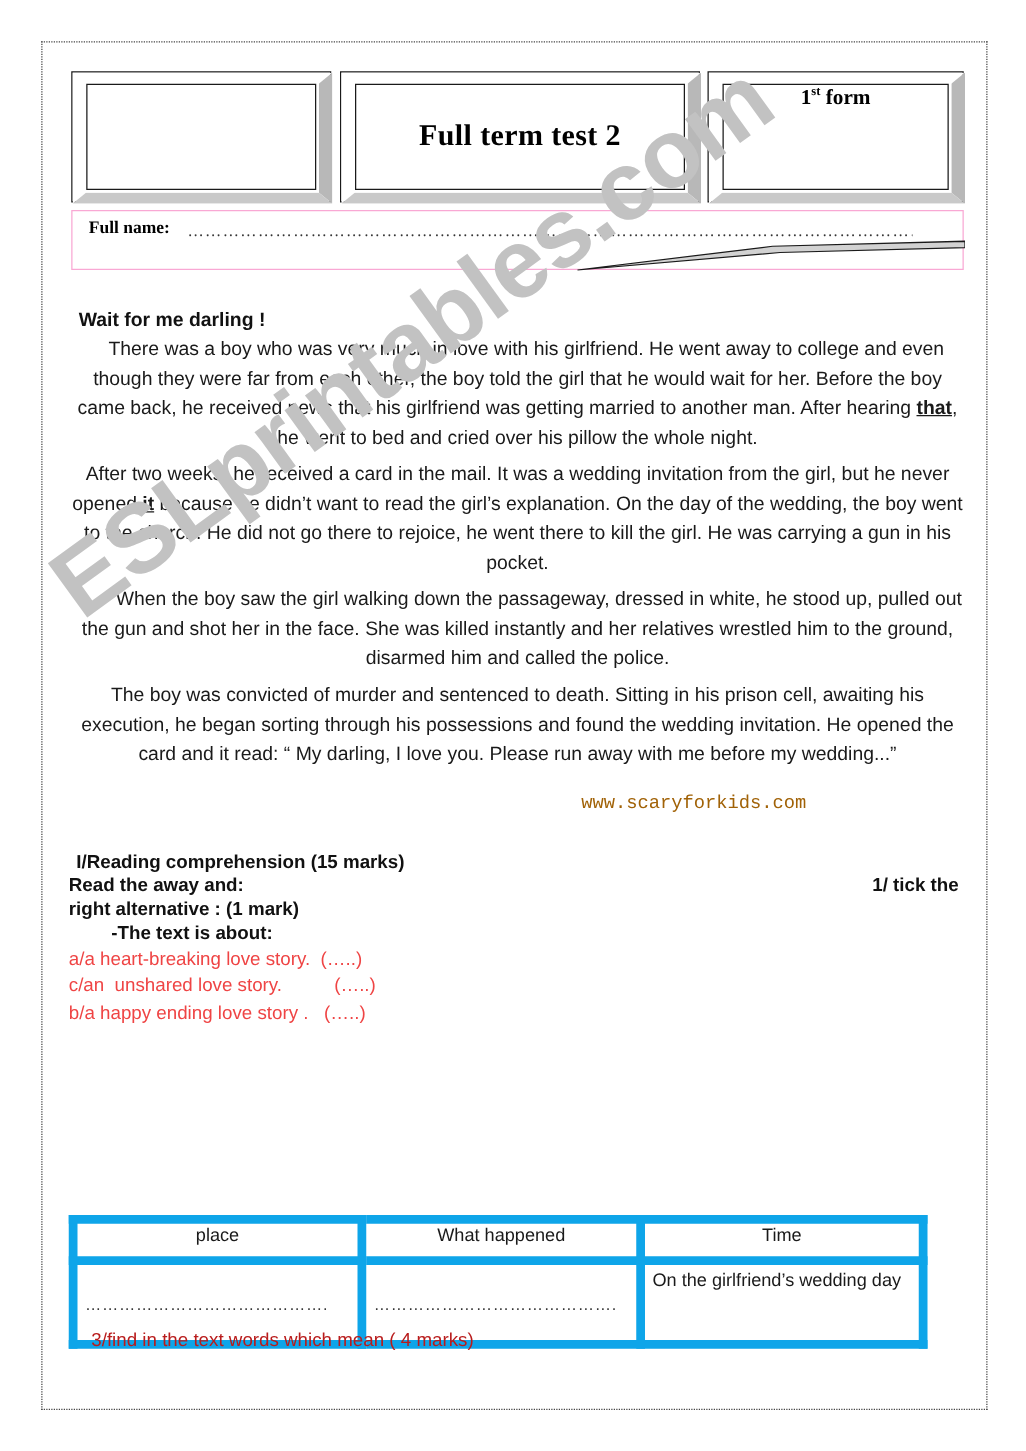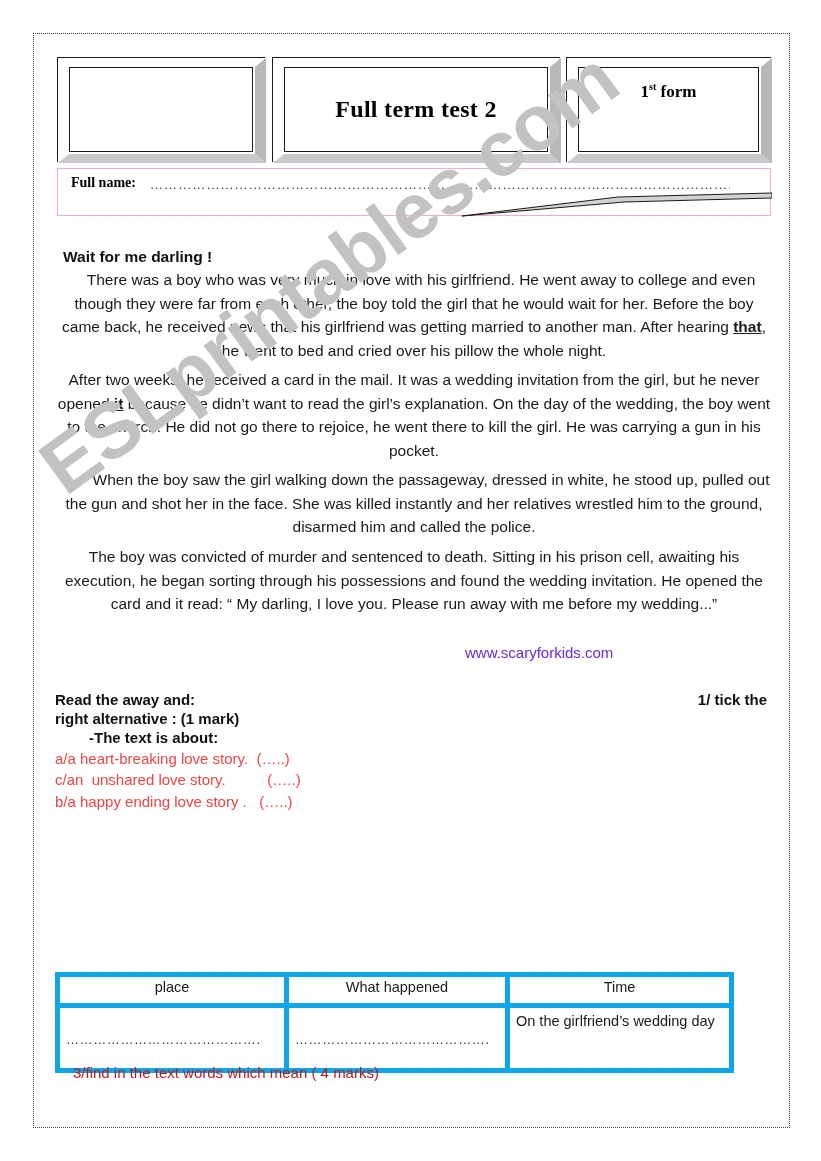--- a/index.html
+++ b/index.html
@@ -154,23 +154,24 @@
     margin: 0 0 6px 0;
     text-align: center;
     color: #1a1a1a;
   }
   .para.indent-sm { text-indent: 14px; }
   .para.indent-lg { text-indent: 34px; }
   .para b { font-weight: bold; text-decoration: underline; }
 
   #source-line {
     font-size: 15px;
-    margin: 28px 0 0 0;
+    margin: 18px 0 0 0;
     padding-left: 410px;
-    color: #6d28d9;
+    color: #a16207;
+    font-family: Liberation Mono, monospace;
   }
 
   
   #questions { margin-top: 30px; }
   .q-bold {
     font-size: 15px;
     font-weight: bold;
     margin: 0 0 2px 0;
     color: #111;
   }
@@ -203,21 +204,21 @@
     position: absolute;
     left: 55px;
     top: 972px;
     width: 623px;
     border-collapse: collapse;
     table-layout: fixed;
     z-index: 2;
     background: transparent;
   }
   #info-table td, #info-table th {
-    border: 5px solid #0ea5e9;
+    border: 7px solid #0ea5e9;
     padding: 2px 6px;
     font-size: 14.5px;
     font-weight: normal;
     color: #1a1a1a;
     vertical-align: top;
   }
   #info-table thead td { text-align: center; height: 22px; }
   #info-table tbody td { height: 56px; }
   .cell-dots {
     display: block;
@@ -263,21 +264,21 @@
   <div class="bevel-inner">
     <span class="box-title" id="box-center-title">Full term test 2</span>
   </div>
 </div>
 
 <div class="bevel-box" id="box-right" style="left:566px; top:57px; width:205px; height:105px;">
   <div class="bv-face bv-top" style="left:0;top:0;width:205px;height:9px;clip-path:polygon(0 0,205px 0,194px 9px,11px 9px);"></div>
   <div class="bv-face bv-left" style="left:0;top:0;width:11px;height:105px;clip-path:polygon(0 0,11px 9px,11px 96px,0 105px);"></div>
   <div class="bv-face bv-right" style="left:194px;top:0;width:11px;height:105px;clip-path:polygon(11px 0,11px 105px,0 96px,0 9px);"></div>
   <div class="bv-face bv-bottom" style="left:0;top:96px;width:205px;height:9px;clip-path:polygon(11px 0,194px 0,205px 9px,0 9px);"></div>
-  <div class="bevel-inner" style="align-items:flex-start; padding-top:13px;">
+  <div class="bevel-inner" style="align-items:flex-start; ">
     <span class="box-title" id="box-right-title"><span>1</span><sup>st</sup><span> form</span></span>
   </div>
 </div>
 
 <div id="fullname-bar">
   <span id="fullname-label">Full name:</span>
   <span id="fullname-dots">……………………………………………………………………………………………………………………</span>
   <svg id="fullname-ribbon" viewBox="0 0 714 48" preserveAspectRatio="none">
     <polygon points="404,47 560,28 714,24 714,29 566,33" fill="#d2d2d2" stroke="#1a1a1a" stroke-width="1"></polygon>
   </svg>
@@ -293,20 +294,21 @@
 
   <p class="para"><span>After two weeks, he received a card in the mail. It was a wedding invitation from the girl, but he never opened </span><b>it</b><span> because he didn’t want to read the girl’s explanation. On the day of the wedding, the boy went to the church. He did not go there to rejoice, he went there to kill the girl. He was carrying a gun in his pocket.</span></p>
 
   <p class="para indent-lg">When the boy saw the girl walking down the passageway, dressed in white, he stood up, pulled out the gun and shot her in the face. She was killed instantly and her relatives wrestled him to the ground, disarmed him and called the police.</p>
 
   <p class="para">The boy was convicted of murder and sentenced to death. Sitting in his prison cell, awaiting his execution, he began sorting through his possessions and found the wedding invitation. He opened the card and it read: “ My darling, I love you. Please run away with me before my wedding...”</p>
 
   <div id="source-line">www.scaryforkids.com</div>
 
   <div id="questions">
+    <div class="q-bold" id="q-section-title">I/Reading comprehension (15 marks)</div>
 
     <div id="q-read-row">
       <div class="q-bold">Read the away and:</div>
       <div id="q-tick-right">1/ tick the</div>
     </div>
 
     <div class="q-bold">right alternative : (1 mark)</div>
     <div class="q-bold" id="q-subheading">-The text is about:</div>
 
     <div class="mc-list">

